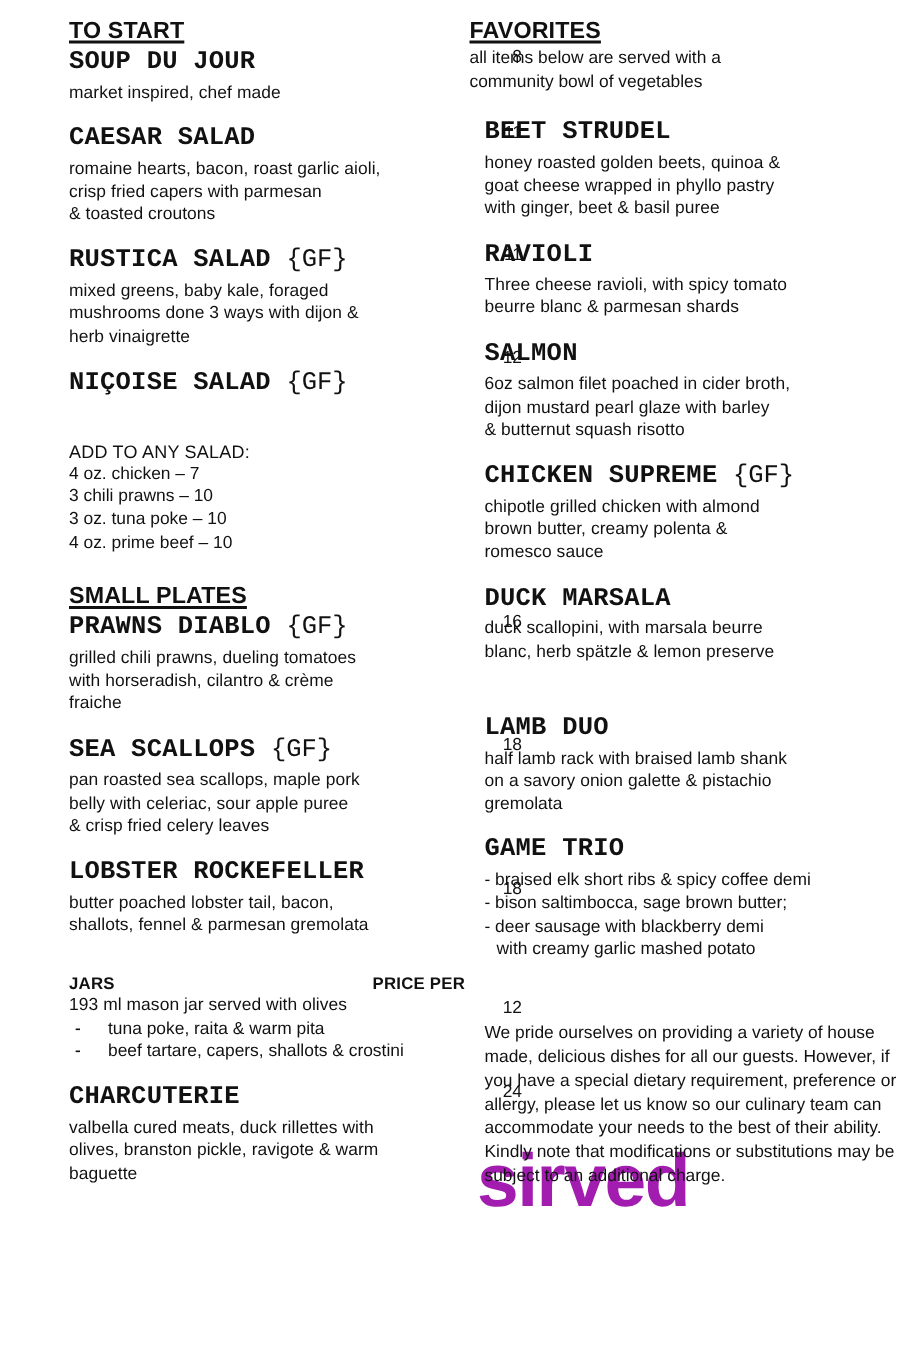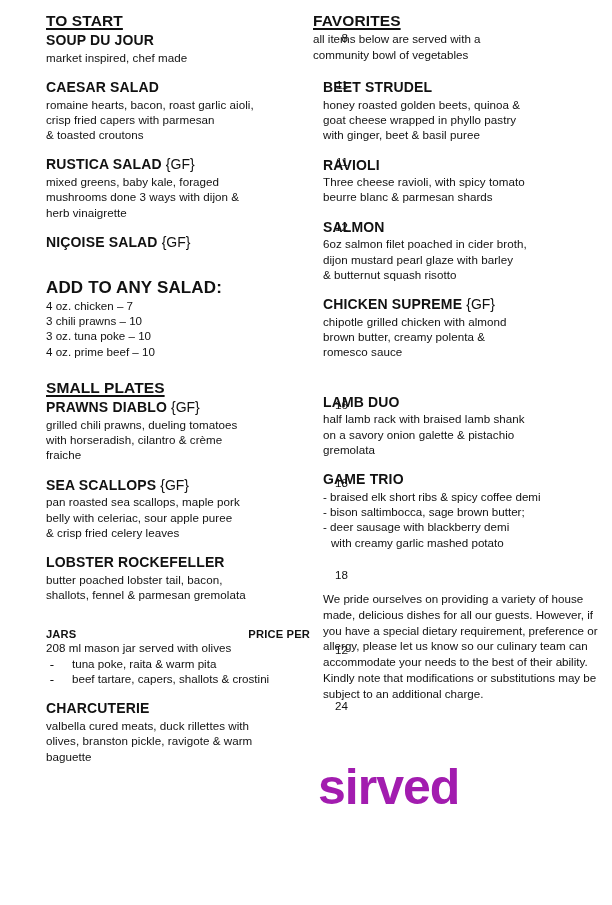--- a/index.html
+++ b/index.html
@@ -59,24 +59,25 @@
   }
 
   
   .item {
     position: relative;
     margin-bottom: 13px;
   }
   .item.tight { margin-bottom: 0; }
 
   .item-name {
-    font-size: 14px;
+    font-size: 17px;
     font-weight: 700;
     letter-spacing: 0.15px;
     line-height: 1.33;
+    font-family: Liberation Mono, monospace;
   }
   .gf {
     font-weight: 400;
     letter-spacing: 0;
     text-align: center;
   }
   .item-desc {
     font-size: 11.6px;
     font-weight: 400;
     line-height: 1.32;
@@ -88,22 +89,22 @@
     font-size: 11.6px;
     font-weight: 400;
     text-align: right;
     line-height: 1;
   }
   
   #col-left  .price { right: -38px; }
 
   
   .addon-head {
-    font-size: 17px;
-    font-weight: 700;
+    font-size: 12px;
+    font-weight: 400;
     letter-spacing: 0.15px;
   }
   .addon-line {
     font-size: 11.6px;
     line-height: 1.33;
   }
 
   
   .jars-head-row {
     display: flex;
@@ -243,21 +244,21 @@
       <div class="price" style="top:16px;">18</div>
     </div>
 
     <div class="spacer-sm"></div>
 
     <div class="item">
       <div class="jars-head-row">
         <span>JARS</span>
         <span class="price-per">PRICE PER</span>
       </div>
-      <div class="item-desc">208 ml mason jar served with olives</div>
+      <div class="item-desc">193 ml mason jar served with olives</div>
       <div class="jar-list">
         <div class="jar-item">
           <span class="dash">-</span>
         </div>
         <div class="jar-item">
           <span class="dash">-</span>
           <span>tuna poke, raita &amp; warm pita</span>
         </div>
         <div class="jar-item">
           <span class="dash">-</span>
@@ -315,20 +316,26 @@
       <div class="item-name">
         <span>CHICKEN SUPREME</span>
         <span class="gf">{GF}</span>
       </div>
       <div class="item-desc" style="white-space: pre-line;">chipotle grilled chicken with almond
 brown butter, creamy polenta &amp;
 romesco sauce</div>
 
     </div>
 
+    <div class="item fav-item">
+      <div class="item-name">DUCK MARSALA</div>
+      <div class="item-desc" style="white-space: pre-line;">duck scallopini, with marsala beurre
+blanc, herb spätzle &amp; lemon preserve</div>
+
+    </div>
 
     <div class="spacer-md"></div>
 
     <div class="item fav-item">
       <div class="item-name">LAMB DUO</div>
       <div class="item-desc" style="white-space: pre-line;">half lamb rack with braised lamb shank
 on a savory onion galette &amp; pistachio
 gremolata</div>
 
     </div>

